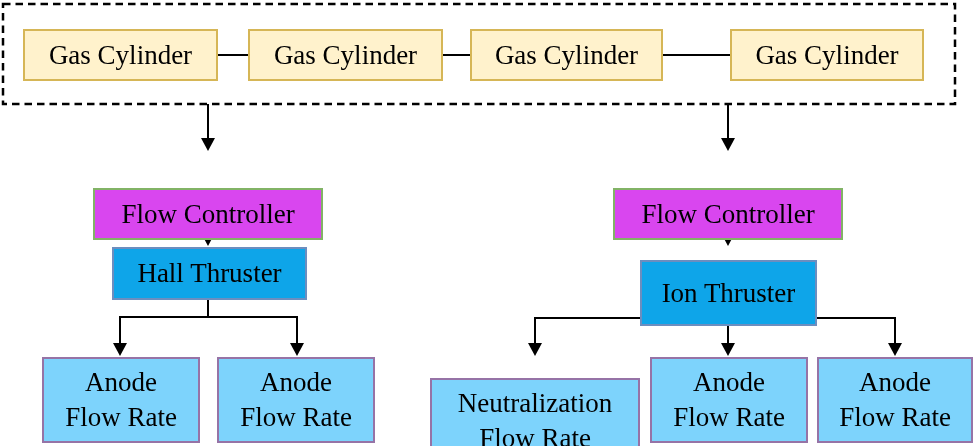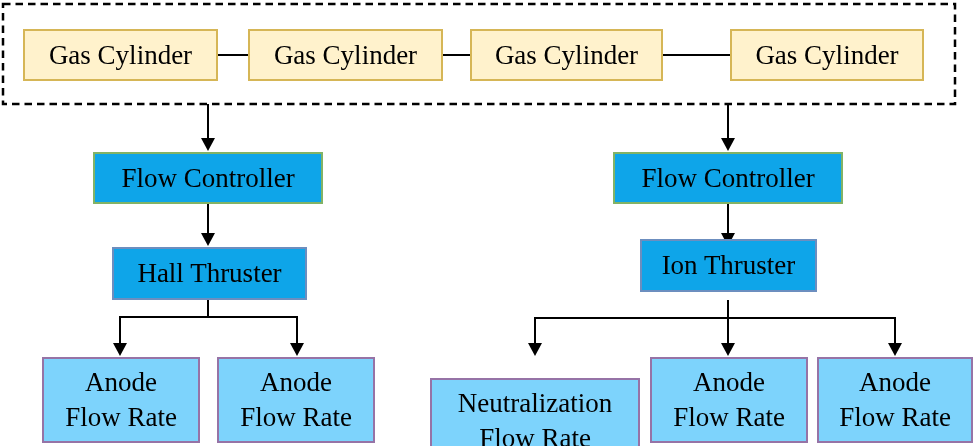--- a/index.html
+++ b/index.html
@@ -18,21 +18,21 @@
     flex-direction:column;
     align-items:center;
     justify-content:center;
     text-align:left;
     font-size:27px;
     line-height:35px;
     color:#000000;
     border:2px solid #000;
   }
   .gas       { background:#FFF2CC; border-color:#D6B656; }
-  .controller{ background:#0ea5e9; border-color:#82B366; }
+  .controller{ background:#d946ef; border-color:#82B366;margin-top:36px; }
   .thruster  { background:#0ea5e9; border-color:#6C8EBF; }
   .output    { background:#7dd3fc; border-color:#9673A6; }
   .line { display:block; }
 </style>
 </head>
 <body>
 
 <div id="stage">
 
   <svg id="connector-layer" width="976" height="446" viewBox="0 0 976 446">
@@ -80,21 +80,21 @@
 
   <div class="node gas" style="left:23px;  top:29px; width:195px; height:52px">Gas Cylinder</div>
   <div class="node gas" style="left:248px; top:29px; width:195px; height:52px">Gas Cylinder</div>
   <div class="node gas" style="left:470px; top:29px; width:193px; height:52px">Gas Cylinder</div>
   <div class="node gas" style="left:730px; top:29px; width:194px; height:52px">Gas Cylinder</div>
 
   <div class="node controller" style="left:93px;  top:152px; width:230px; height:52px">Flow Controller</div>
   <div class="node controller" style="left:613px; top:152px; width:230px; height:52px">Flow Controller</div>
 
   <div class="node thruster" style="left:112px; top:247px; width:195px; height:53px">Hall Thruster</div>
-  <div class="node thruster" style="left:640px; top:239px; width:177px; height:53px">Ion Thruster</div>
+  <div class="node thruster" style="left:640px; top:260px; width:177px; height:66px">Ion Thruster</div>
 
   <div class="node output" style="left:42px; top:357px; width:158px; height:86px">
     <span class="line">Anode</span>
     <span class="line">Flow Rate</span>
   </div>
   <div class="node output" style="left:217px; top:357px; width:158px; height:86px">
     <span class="line">Anode</span>
     <span class="line">Flow Rate</span>
   </div>
 

